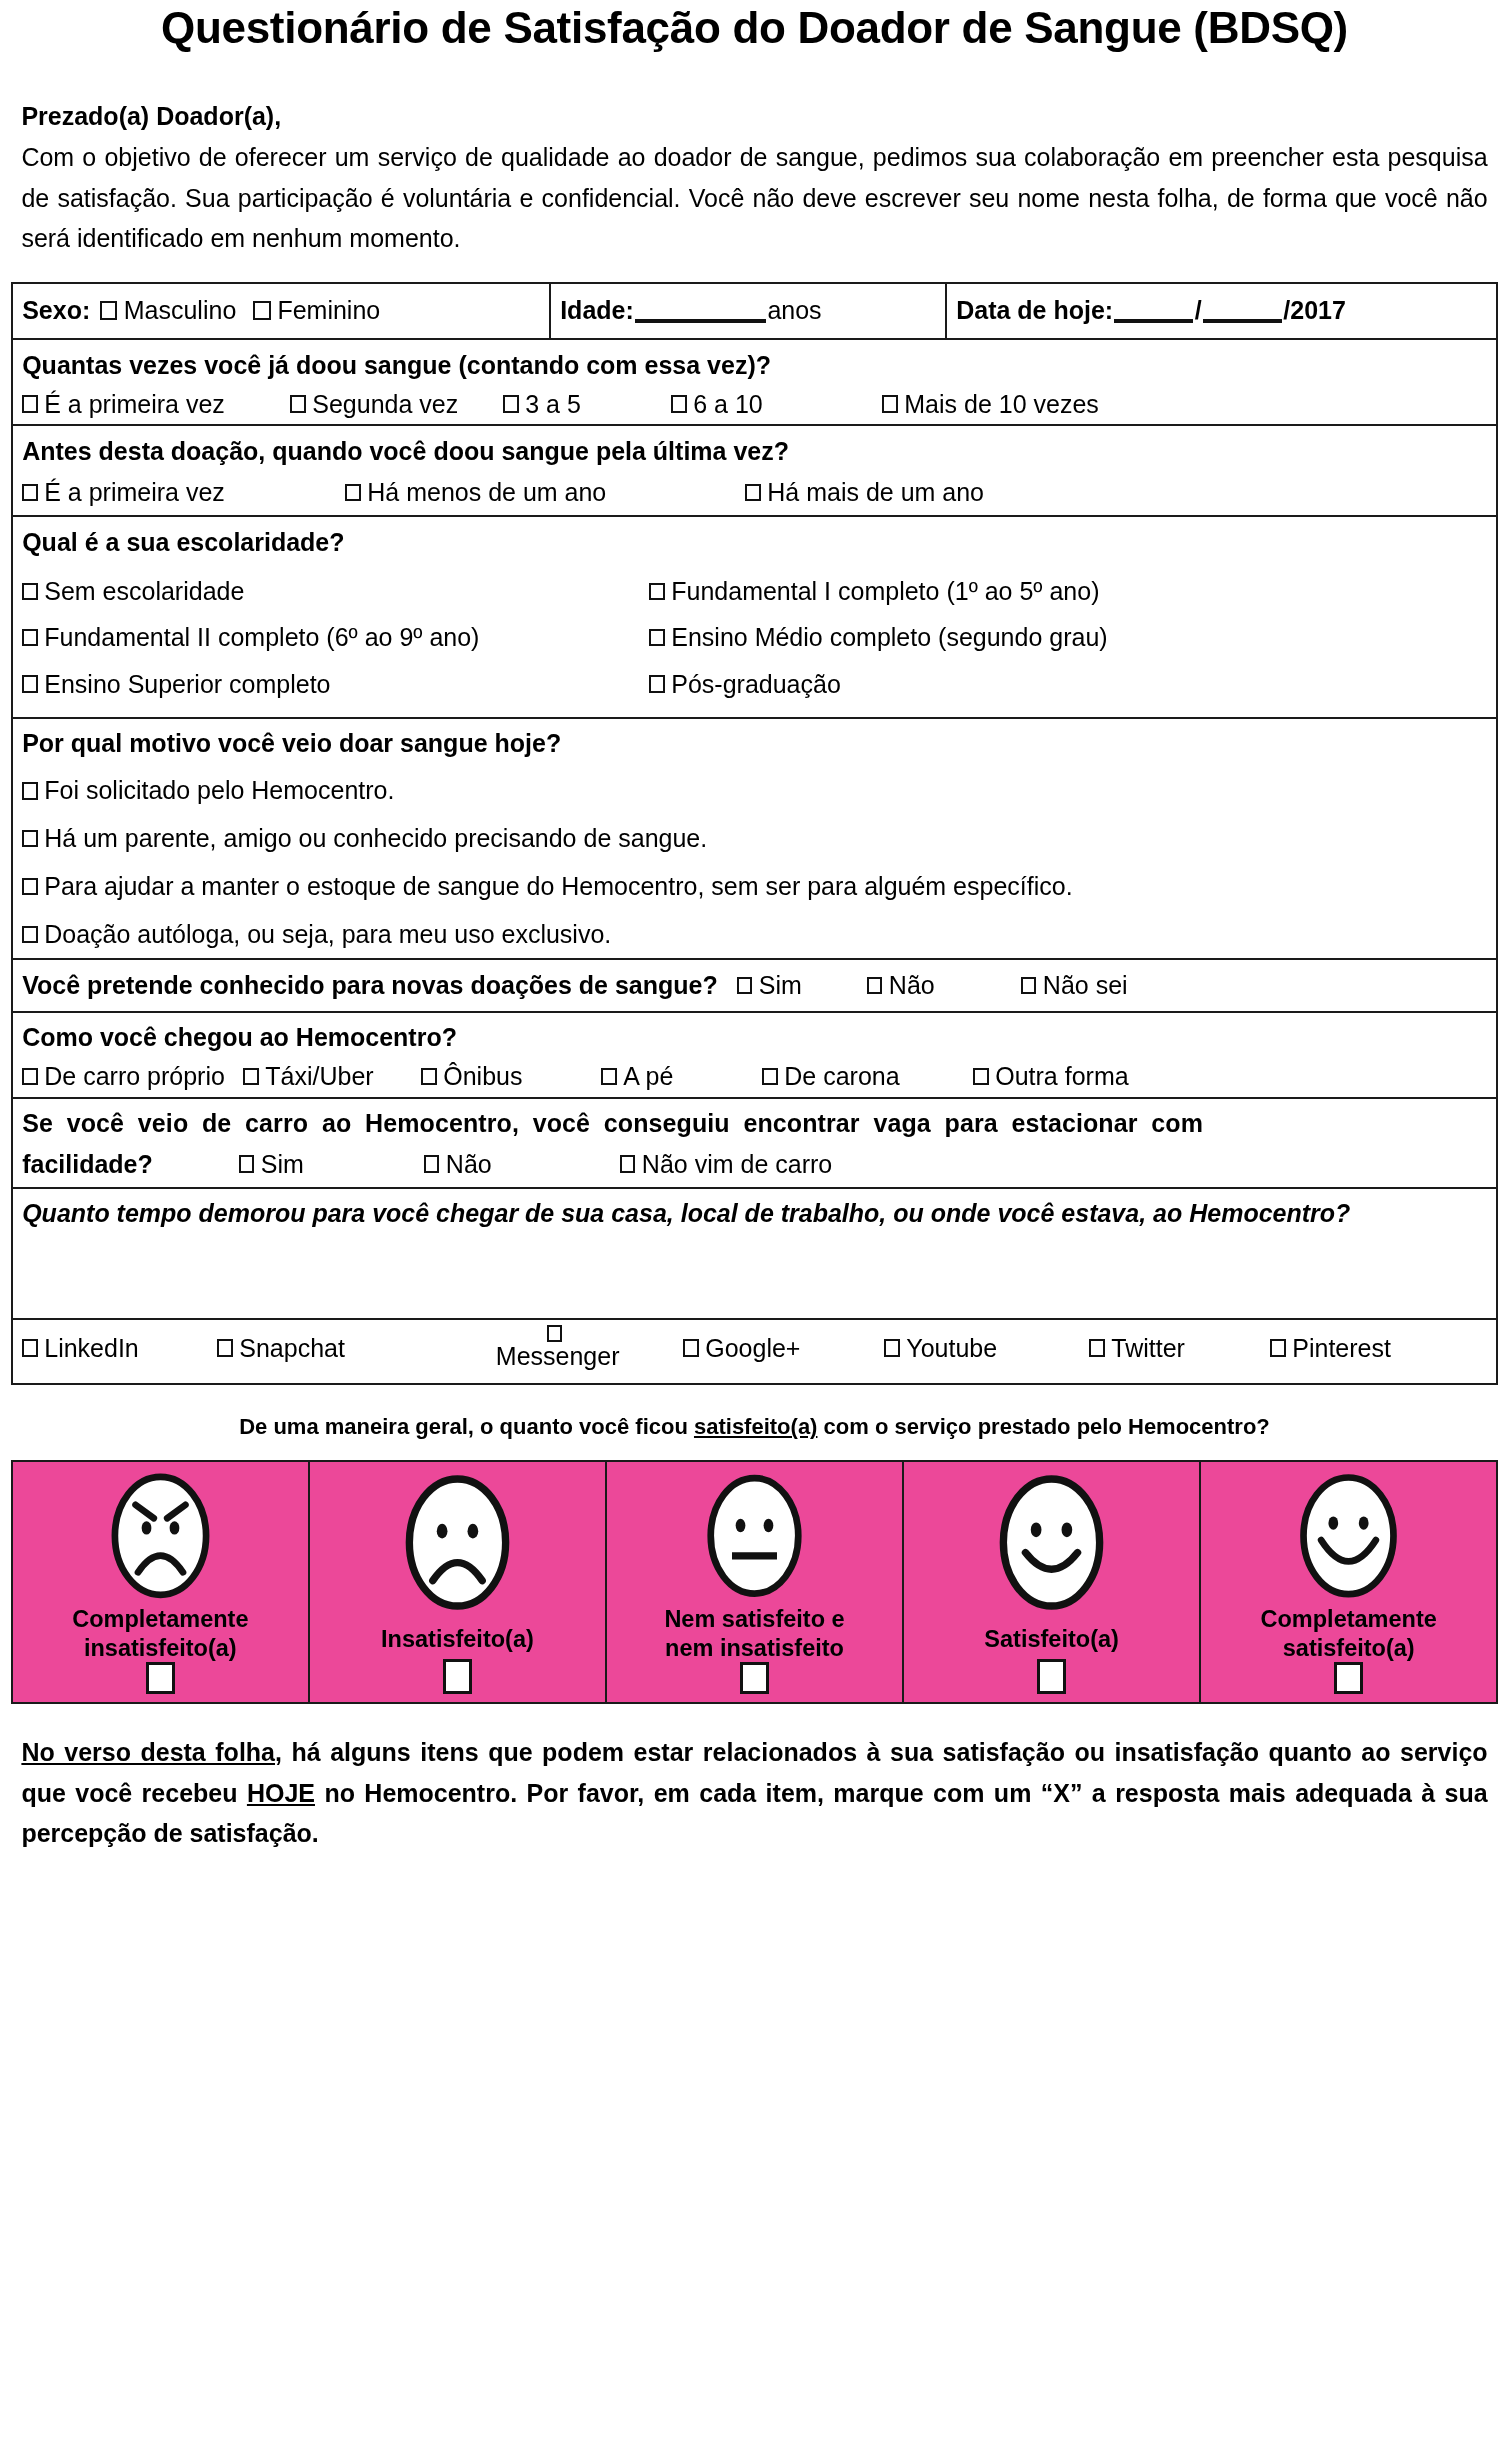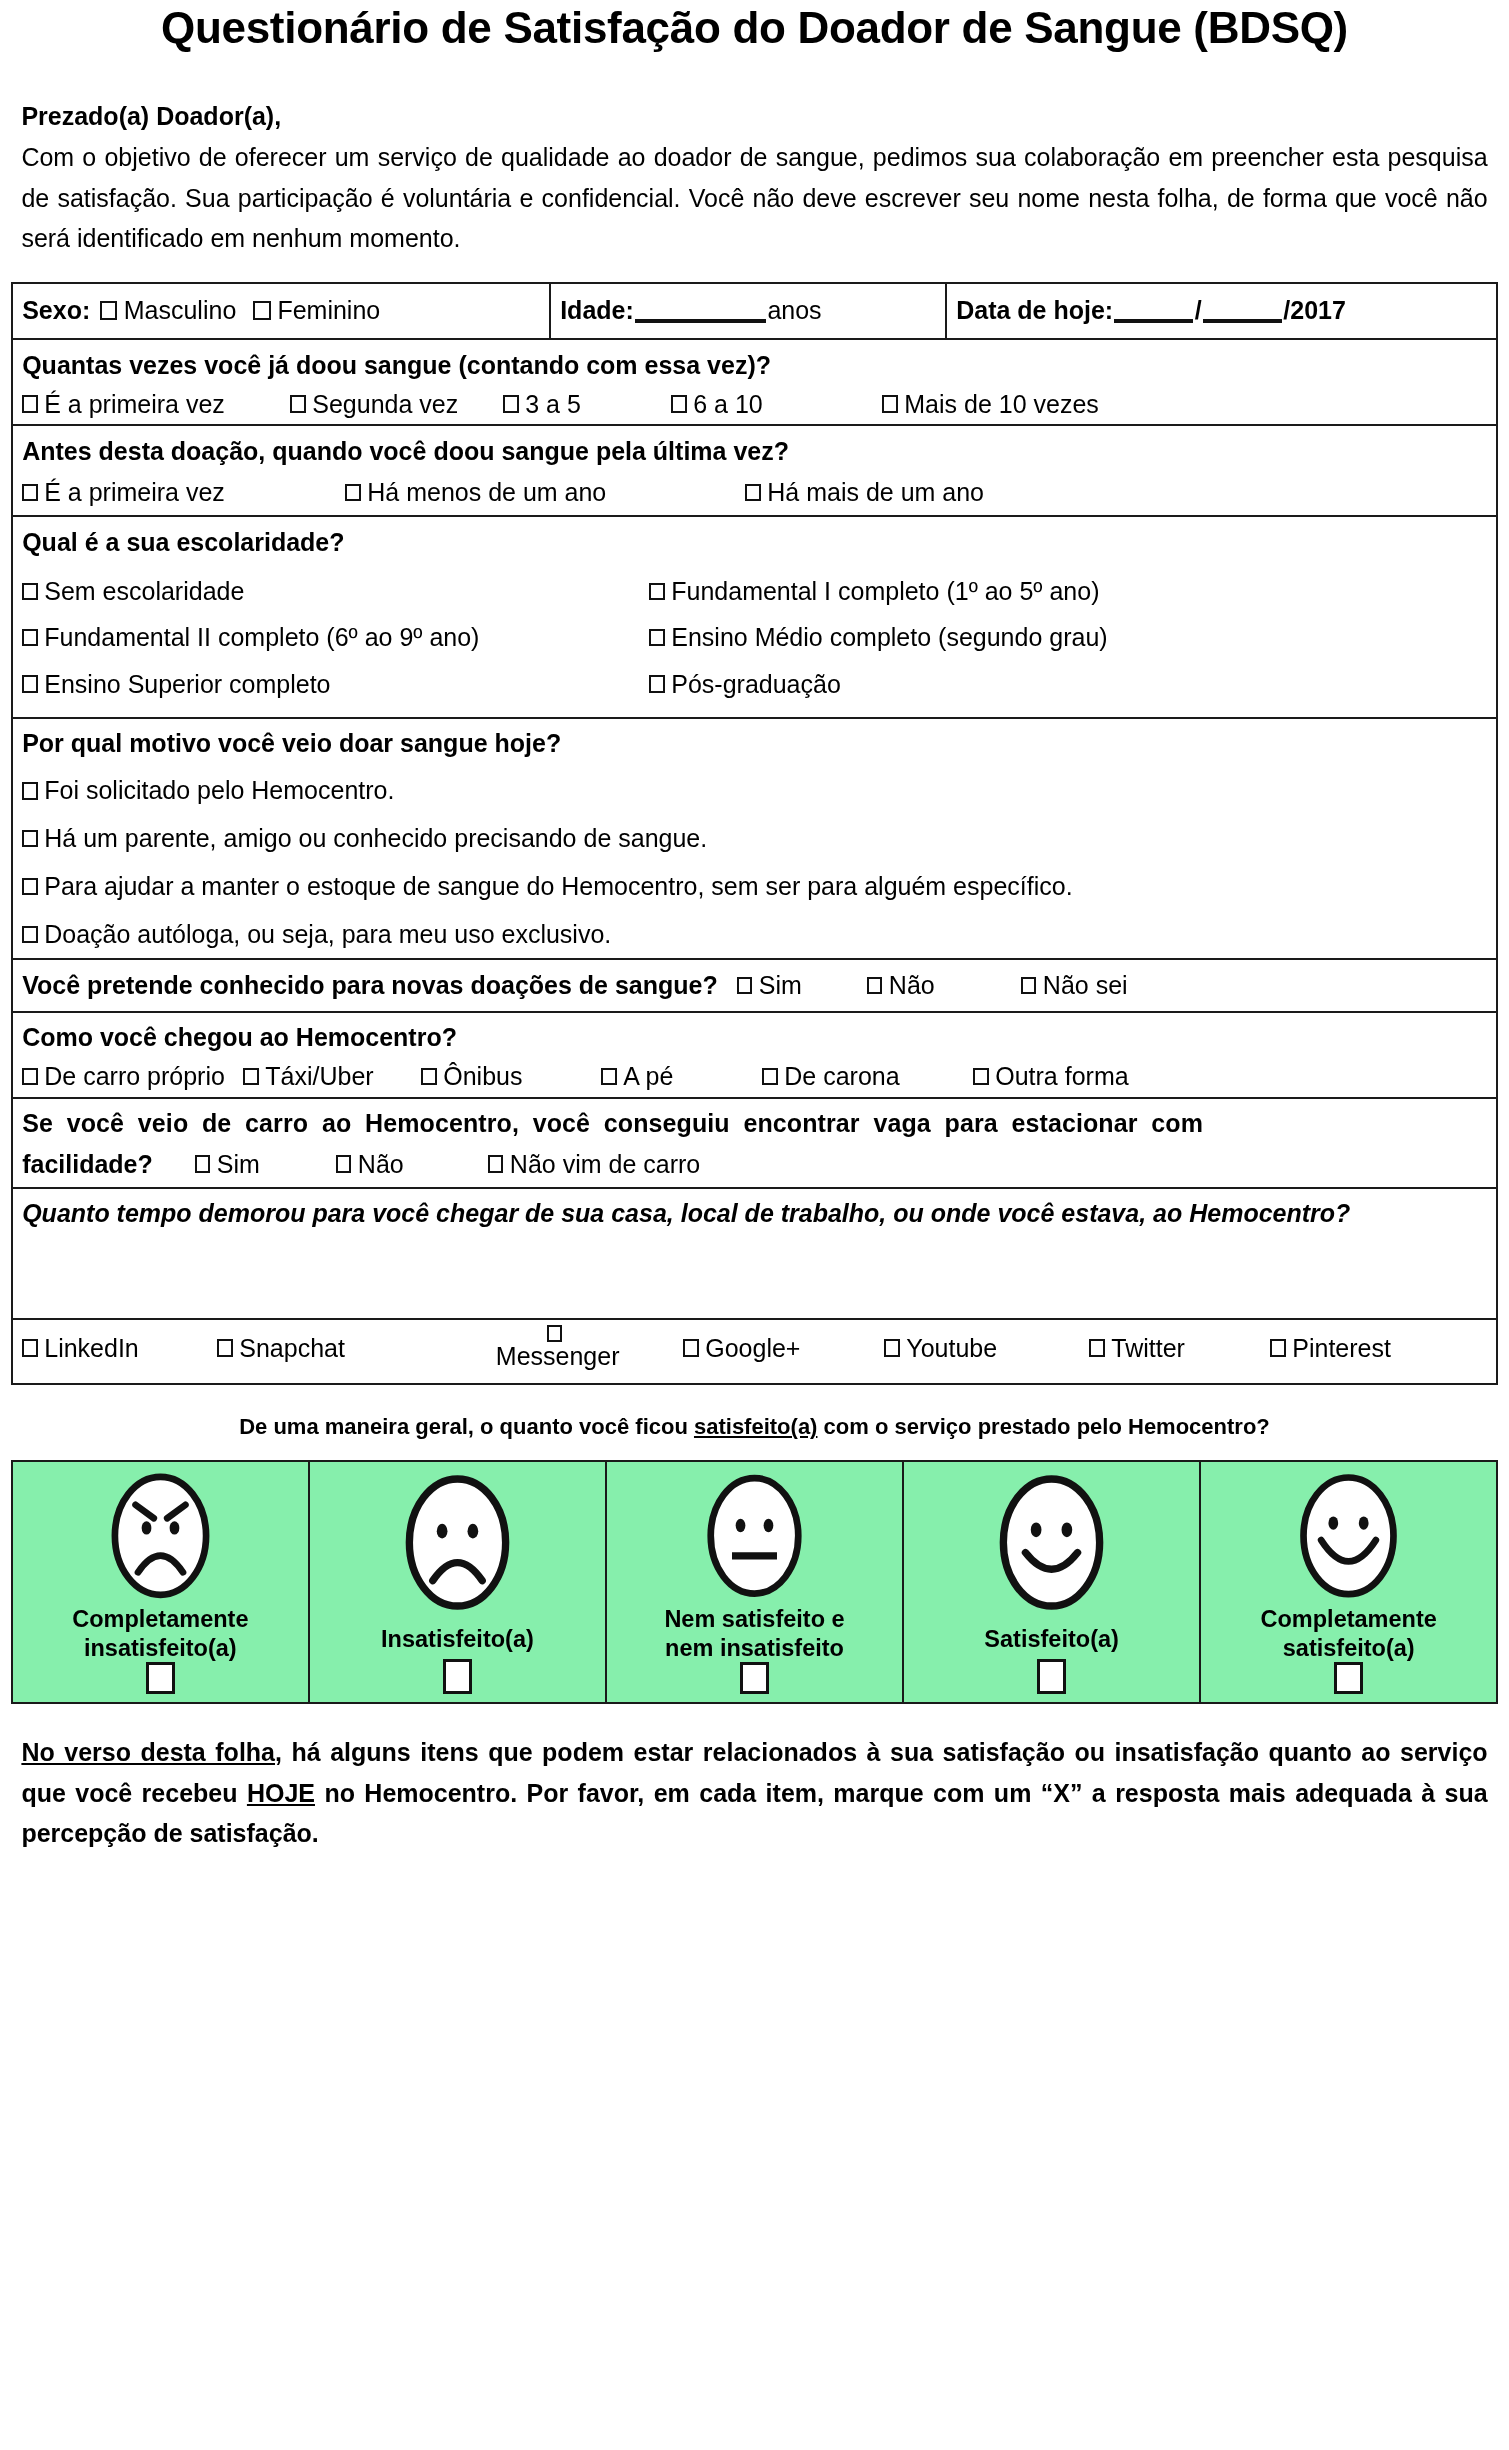--- a/index.html
+++ b/index.html
@@ -164,21 +164,21 @@
     text-align: center;
     line-height: 1.4;
   }
   .u { text-decoration: underline; }
 
   
   .faces {
     display: flex;
     margin: 17.4px 5.4px 0 5.4px;
     border: 2px solid #1a1a1a;
-    background: #86efac;
+    background: #ec4899;
     height: 244px;
     box-sizing: border-box;
   }
   .face-cell {
     flex: 1;
     border-right: 2px solid #1a1a1a;
     display: flex;
     flex-direction: column;
     align-items: center;
     justify-content: flex-start;
@@ -393,21 +393,21 @@
         </span>
         <span class="opt">
           <span class="cb sm"></span>
           <span>Outra forma</span>
         </span>
       </div>
     </div>
 
     <div class="row">
       <div class="qtext" style="padding-bottom:1.3px; letter-spacing:0.1px; word-spacing:6.7px;">Se você veio de carro ao Hemocentro, você conseguiu encontrar vaga para estacionar com</div>
-      <div class="opt-line" style="padding-top:6.7px;">
+      <div class="opt-line" style="padding-top:6.7px;gap:44px;">
         <span style="font-weight:bold; margin-right:42px;">facilidade?</span>
         <span class="opt" style="width:141px;">
           <span class="cb sm"></span>
           <span>Sim</span>
         </span>
         <span class="opt" style="width:152px;">
           <span class="cb sm"></span>
           <span>Não</span>
         </span>
         <span class="opt">

